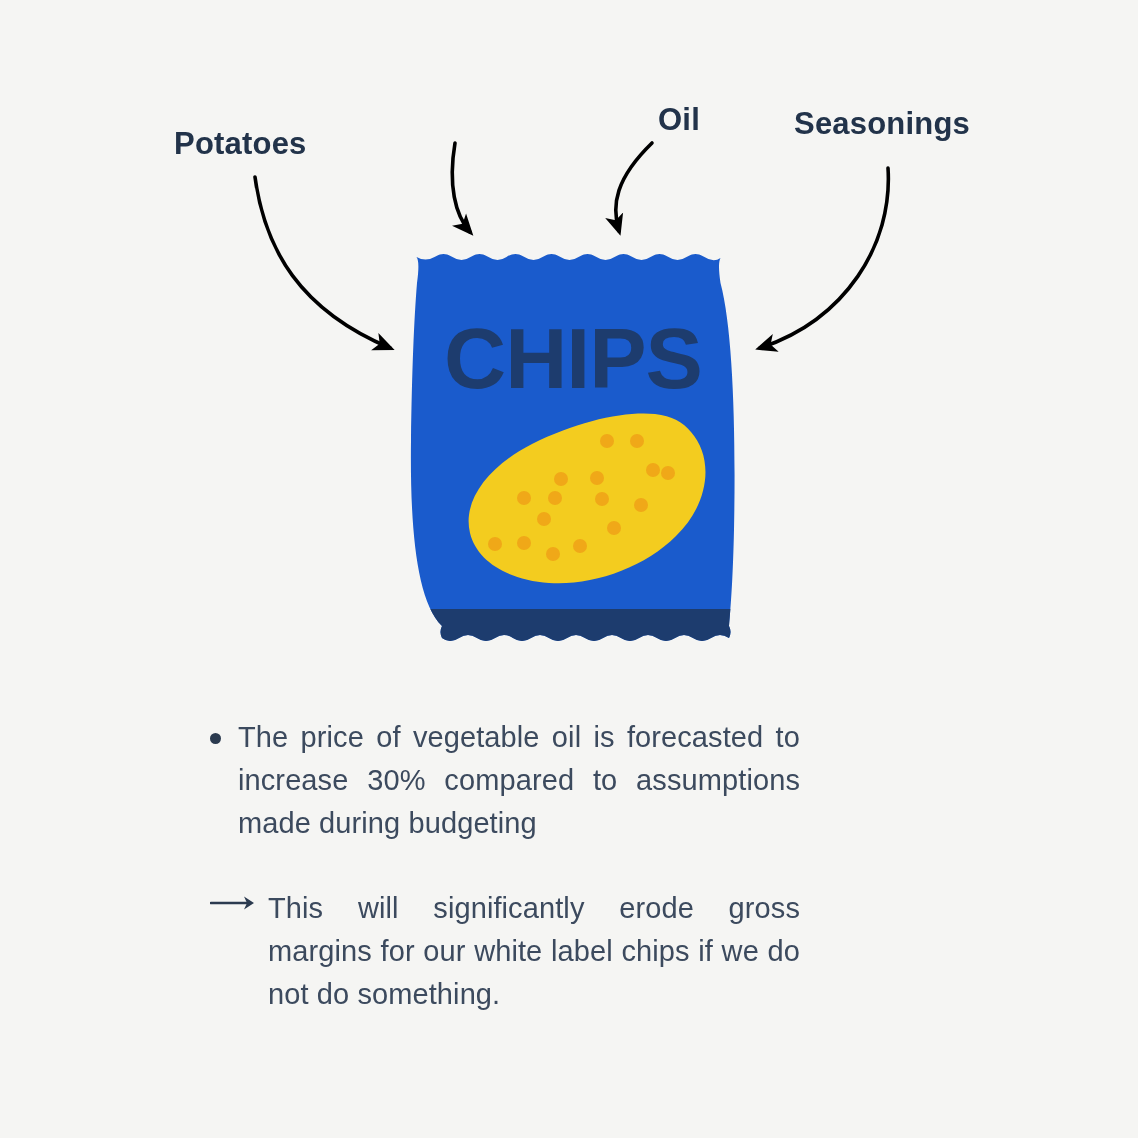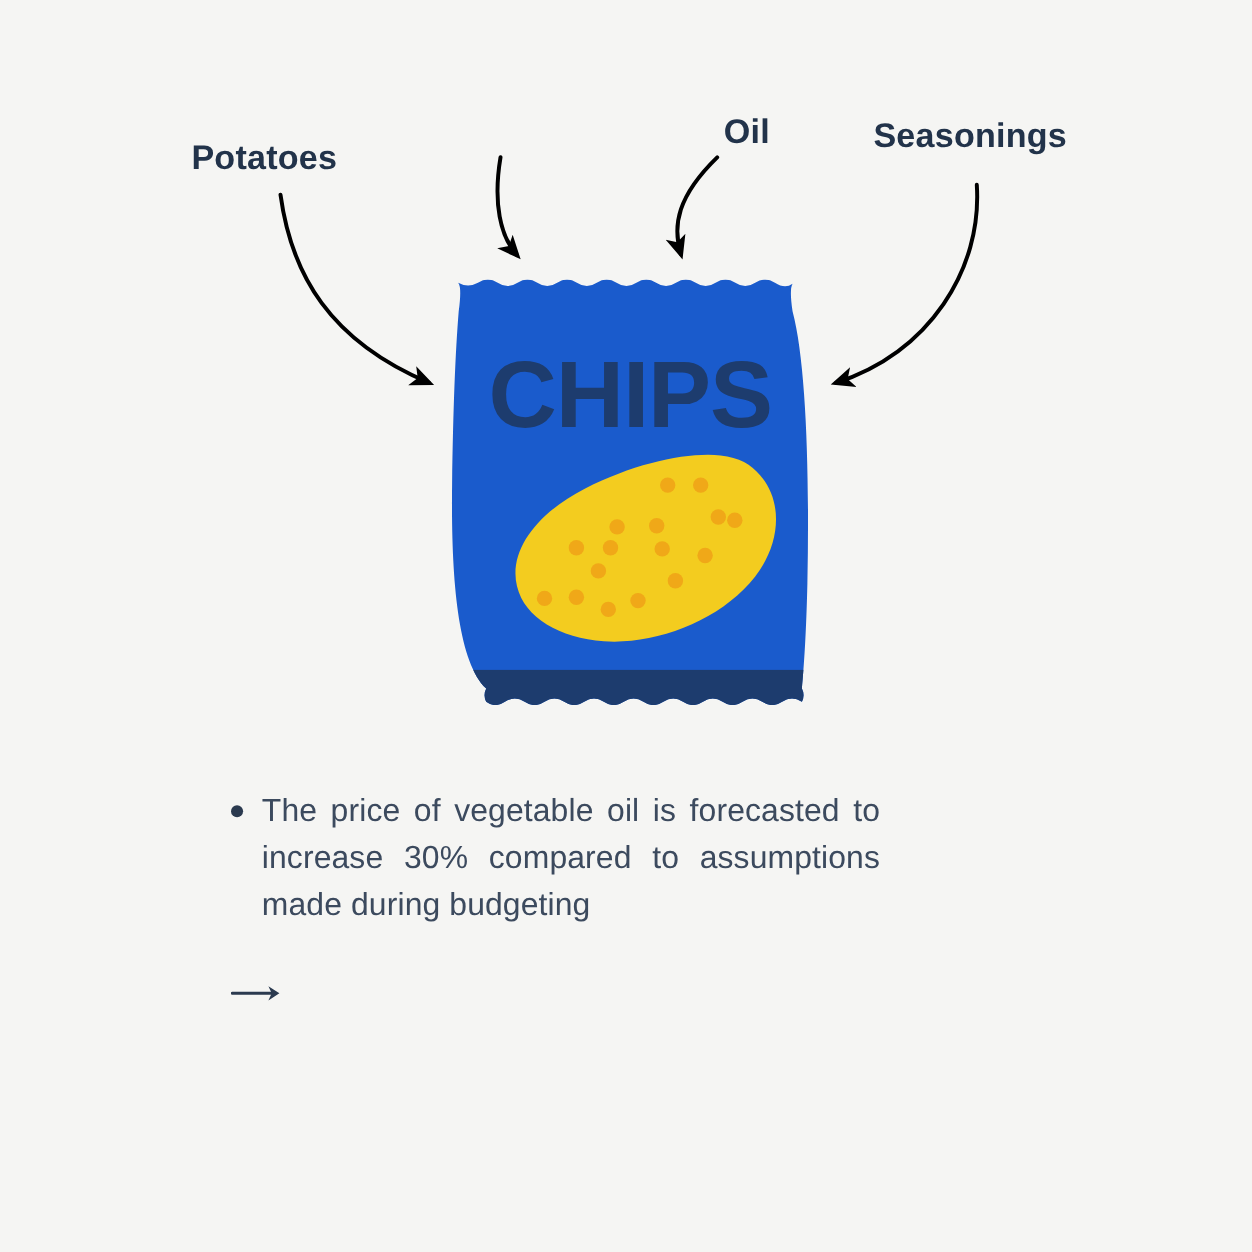--- a/index.html
+++ b/index.html
@@ -202,17 +202,18 @@
       <span class="note-text">The price of vegetable oil is forecasted to increase 30% compared to assumptions made during budgeting</span>
     </div>
 
     <div class="note-block" id="note-arrow">
       <span class="note-marker">
         <svg class="arrow-marker-svg" width="48" height="20" viewBox="0 0 48 20">
           <path d="M1,10 L38,10" stroke="#2b3a4f" stroke-width="2.6" stroke-linecap="round" fill="none"></path>
           <path d="M34,3.5 L44,10 L34,16.5 L37,10 Z" fill="#2b3a4f"></path>
         </svg>
       </span>
+      <span class="note-text">This will significantly erode gross margins for our white label chips if we do not do something.</span>
     </div>
 
   </div>
 
 </div>
 
 </body></html>

